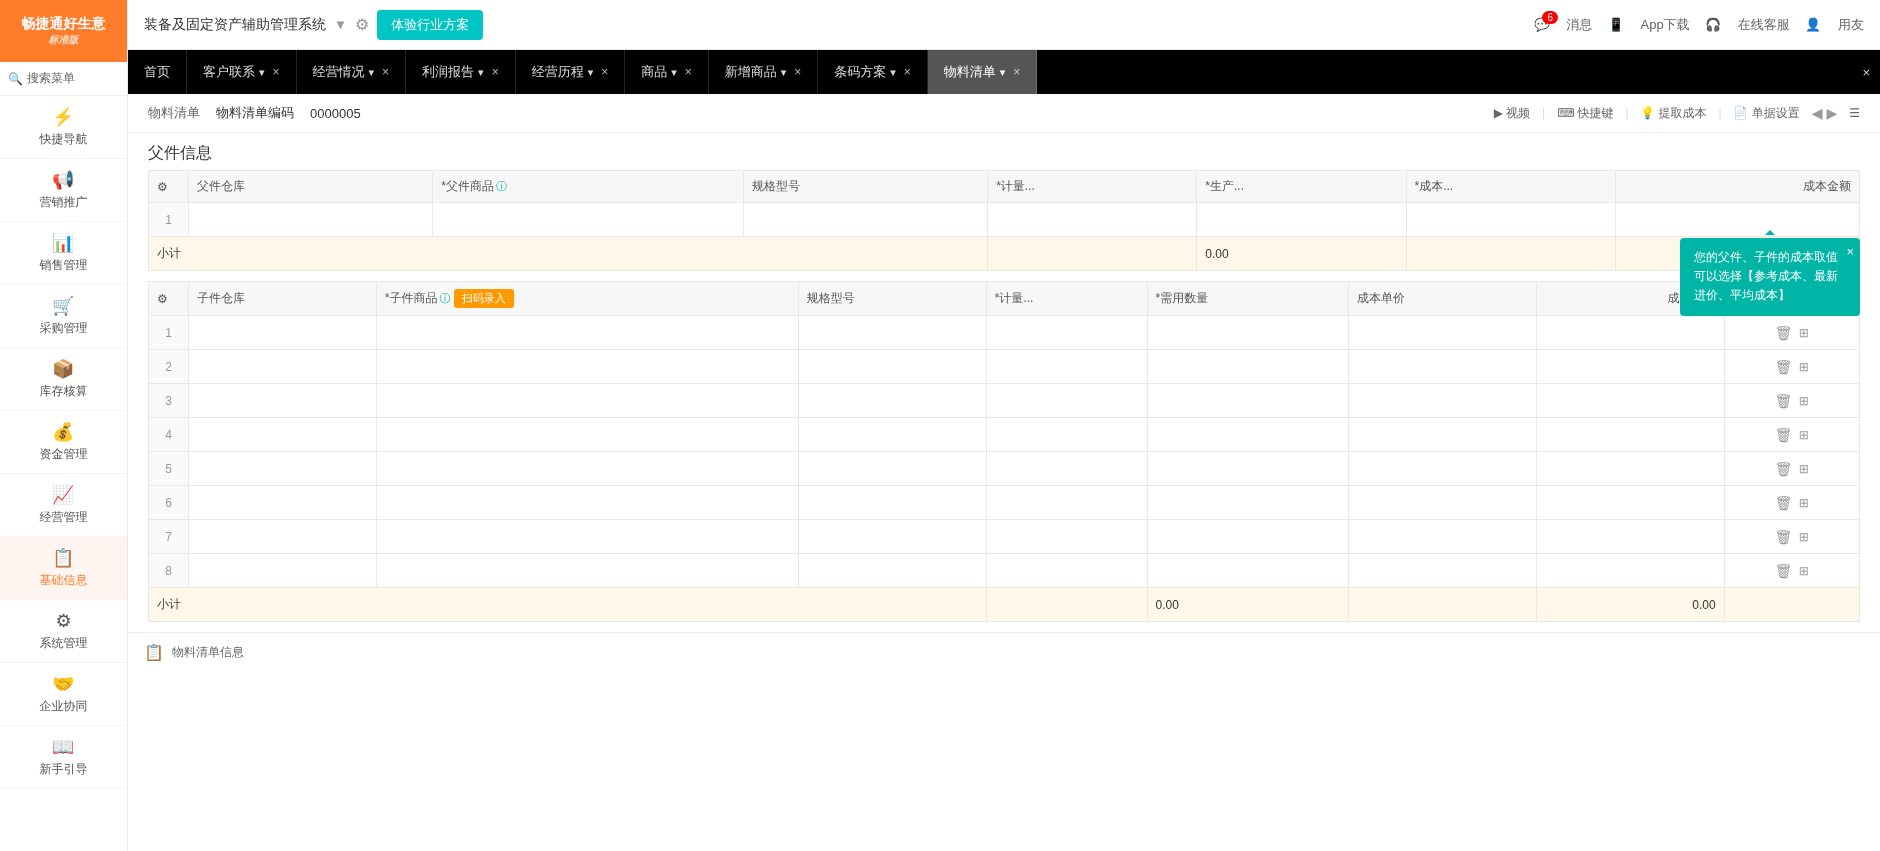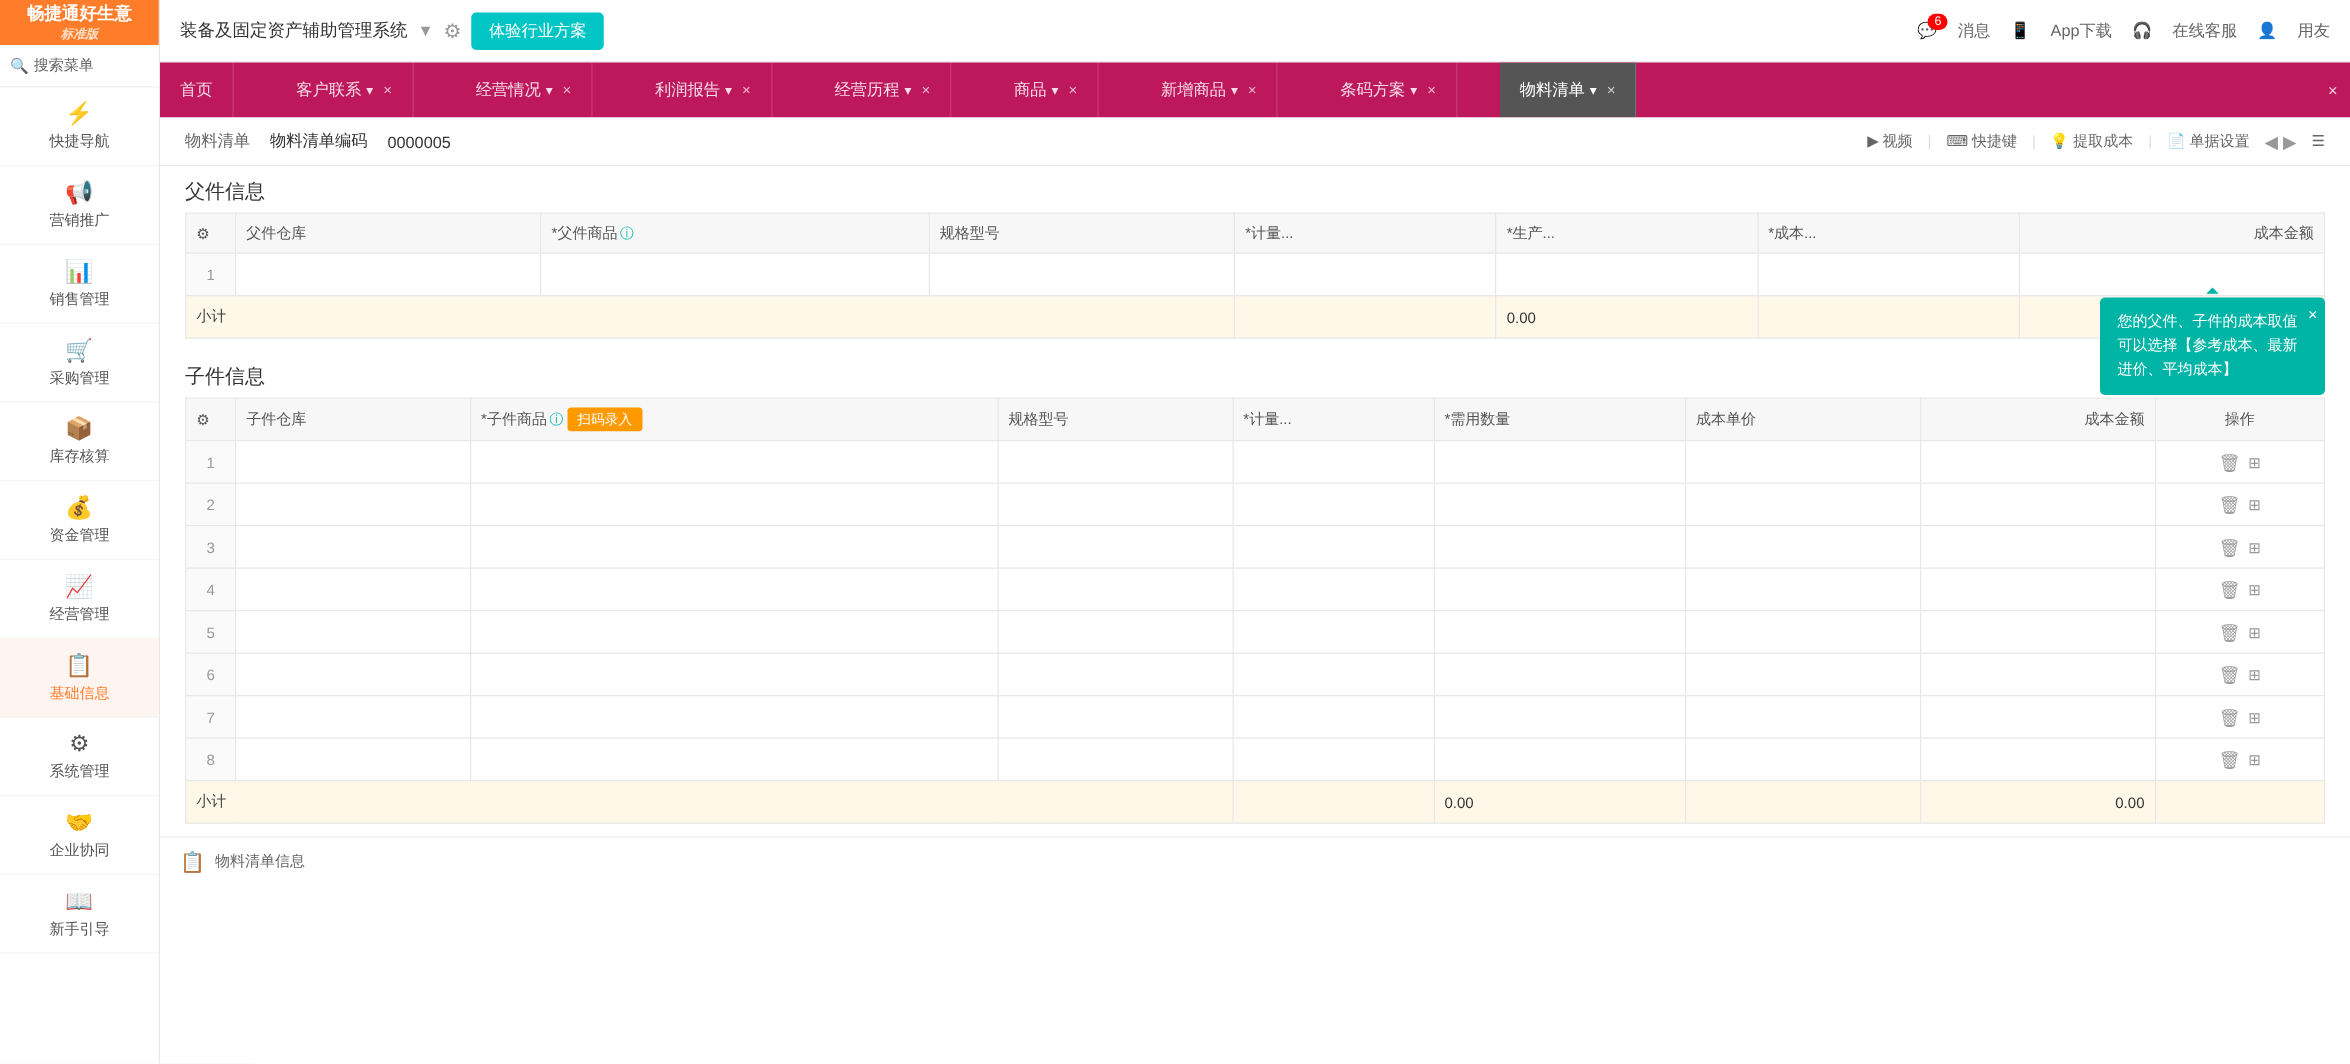--- a/index.html
+++ b/index.html
@@ -9,21 +9,21 @@
     .sidebar {
       width: 128px;
       background: #fff;
       border-right: 1px solid #e8e8e8;
       display: flex;
       flex-direction: column;
       flex-shrink: 0;
     }
     .sidebar-logo {
       background: #ff7c2a;
-      height: 36px;
+      height: 62px;
       display: flex;
       align-items: center;
       justify-content: center;
       color: #fff;
       font-size: 14px;
       font-weight: bold;
       flex-direction: column;
     }
     .sidebar-logo .sub { font-size: 10px; color: #ffe0c8; font-style: italic; }
     .sidebar-search {
@@ -79,26 +79,25 @@
     .topbar-right .badge {
       position: absolute; top: -6px; right: -8px;
       background: #f00; color: #fff; font-size: 10px;
       border-radius: 8px; padding: 1px 4px; min-width: 16px; text-align: center;
     }
     .topbar-icon { cursor: pointer; }
 
     
     .nav-tabs {
       height: 44px;
-      background: #be185d;
+      background: #000000;
       display: flex;
       align-items: stretch;
       overflow-x: auto;
       scrollbar-width: none;
-      gap: 34px;
     }
     .nav-tabs::-webkit-scrollbar { display: none; }
     .nav-tab {
       display: flex;
       align-items: center;
       padding: 0 16px;
       color: rgba(255,255,255,0.85);
       cursor: pointer;
       white-space: nowrap;
       font-size: 13px;
@@ -451,21 +450,20 @@
             <td></td>
             <td style="text-align:right;padding-right:8px;">
               <span class="subtotal-val">0.00</span>
             </td>
           </tr>
         </tbody>
       </table>
     </div>
 
     <div class="section" style="margin-top:10px;">
-      <div class="section-title">子件信息</div>
       <table class="data-table">
         <thead>
           <tr>
             <th class="th-settings col-settings">⚙</th>
             <th>子件仓库</th>
             <th>
               <span>*子件商品</span><span style="color:#00b4a6;margin-left:2px;font-size:11px">ⓘ</span>
               <button class="scan-btn">扫码录入</button>
             </th>
             <th>规格型号</th>

